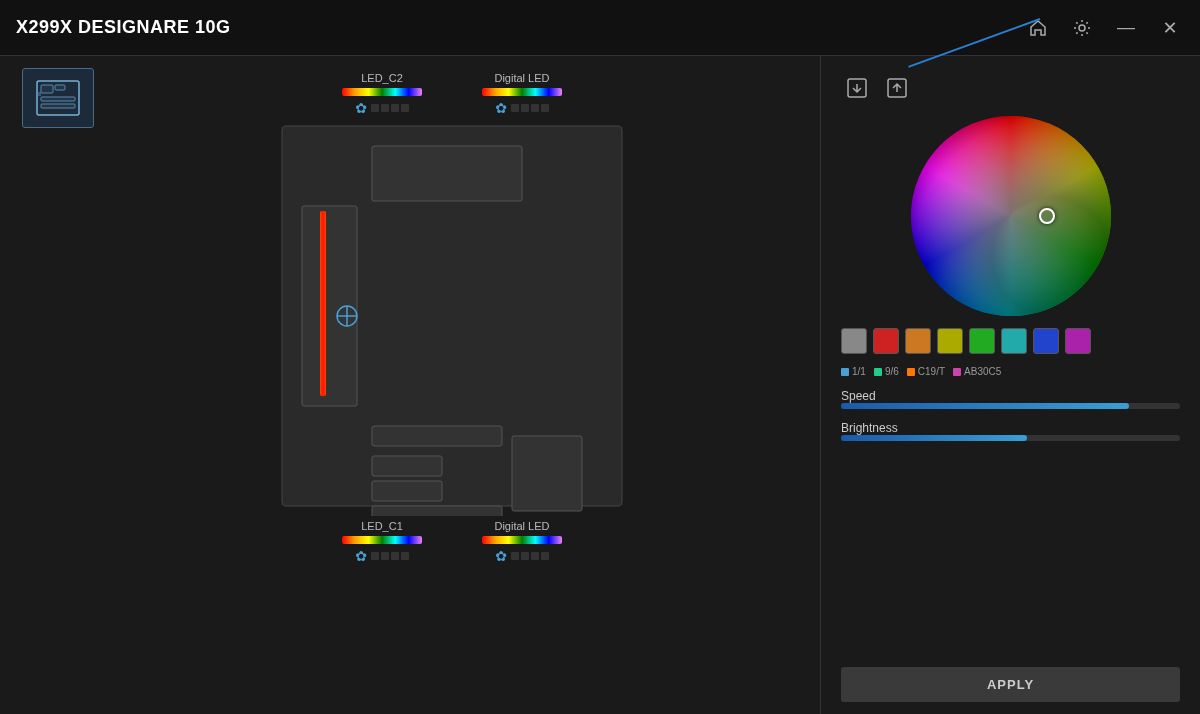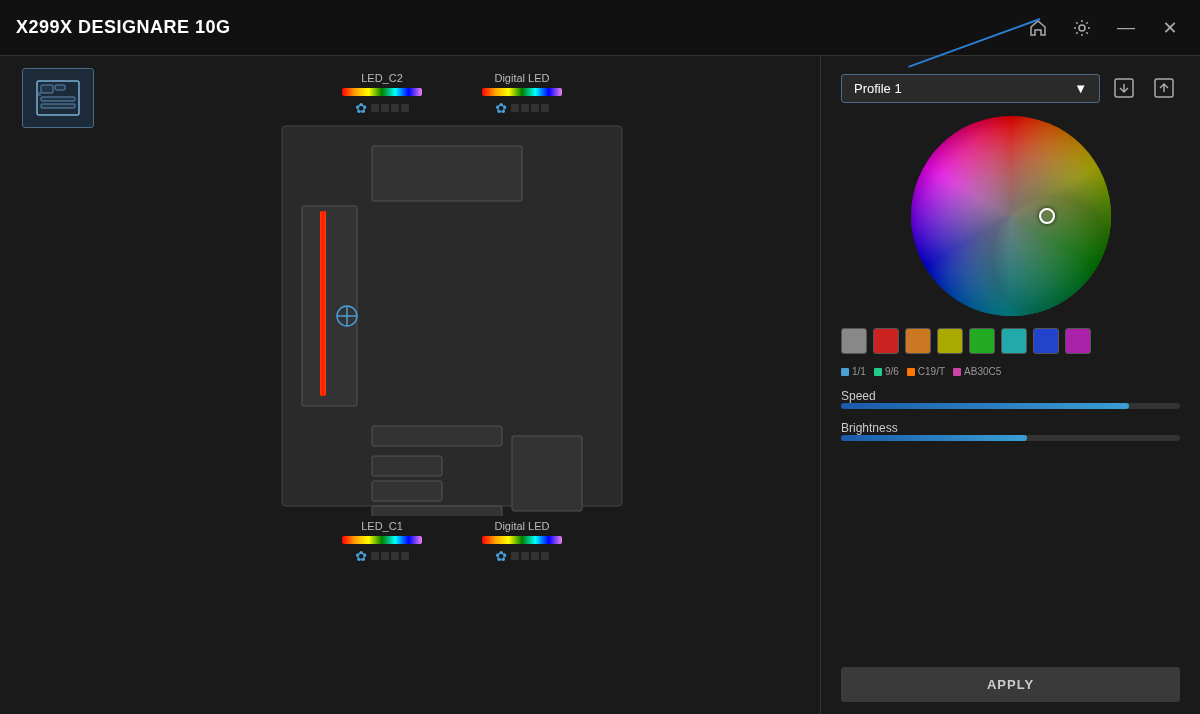--- a/index.html
+++ b/index.html
@@ -485,24 +485,20 @@
             </div>
           </div>
         </div>
       </div>
     </div>
   </div>
 
   <div id="right-panel">
 
     <div id="profile-row">
-      <div id="profile-dropdown">
-        <span>Profile 1</span>
-        <span>▼</span>
-      </div>
       <div class="profile-icon-btn">
         <svg width="22" height="22" viewBox="0 0 22 22" fill="none">
           <rect x="2" y="2" width="18" height="18" rx="2" stroke="#aaa" stroke-width="1.5"></rect>
           <path d="M11 7v8M7 11l4 4 4-4" stroke="#aaa" stroke-width="1.5"></path>
         </svg>
       </div>
       <div class="profile-icon-btn">
         <svg width="22" height="22" viewBox="0 0 22 22" fill="none">
           <rect x="2" y="2" width="18" height="18" rx="2" stroke="#aaa" stroke-width="1.5"></rect>
           <path d="M11 15V7M7 11l4-4 4 4" stroke="#aaa" stroke-width="1.5"></path>

